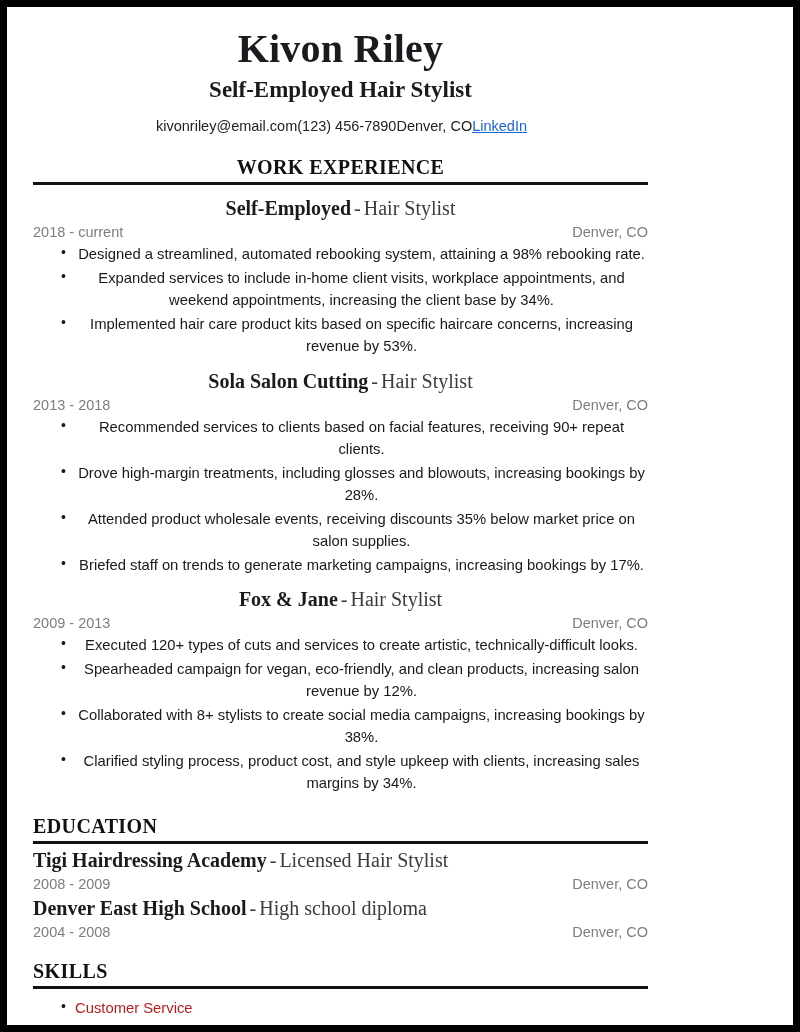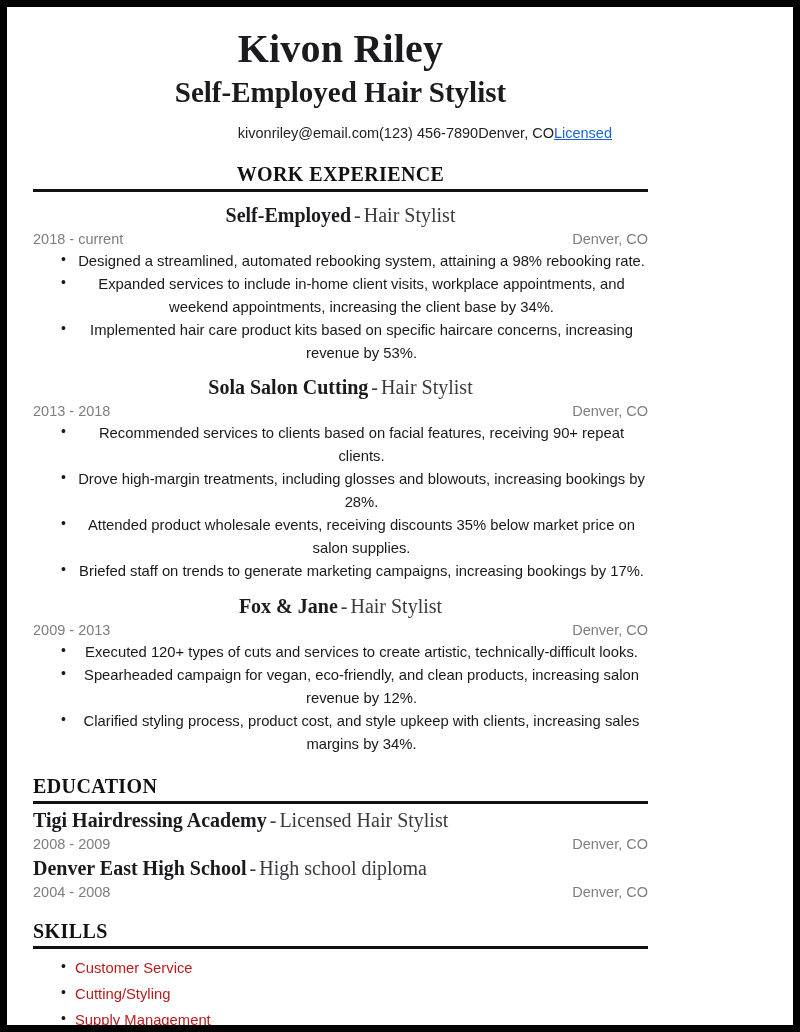--- a/index.html
+++ b/index.html
@@ -52,28 +52,28 @@
     font-weight: bold;
     font-size: 40px;
     line-height: 1.05;
     color: #1b1b1f;
     letter-spacing: 0.2px;
     margin: 0;
   }
   .subtitle {
     font-family: "Liberation Serif", serif;
     font-weight: bold;
-    font-size: 29px;
+    font-size: 23px;
     line-height: 1.1;
     color: #1b1b1f;
     margin: 7px 0 0 0;
   }
   .contact-row {
     display: flex;
-    justify-content: flex-end;
+    justify-content: center;
     align-items: baseline;
     margin: 16px auto 0 auto;
     padding: 0 36px 0 38px;
     box-sizing: border-box;
     font-size: 14.5px;
     color: #222226;
   }
   .contact-item {
     white-space: nowrap;
   }
@@ -193,21 +193,21 @@
 <div class="page">
 <div class="inner">
 
   <div class="header">
     <div class="name">Kivon Riley</div>
     <div class="subtitle">Self-Employed Hair Stylist</div>
     <div class="contact-row">
       <span class="contact-item">kivonriley@email.com</span>
       <span class="contact-item">(123) 456-7890</span>
       <span class="contact-item">Denver, CO</span>
-      <span class="contact-link">Licensed</span>
+      <span class="contact-link">LinkedIn</span>
     </div>
   </div>
 
   <div class="section first">
     <div class="section-title">WORK EXPERIENCE</div>
     <div class="section-rule"></div>
 
     <div class="entry">
       <div class="entry-heading">
         <span class="entry-org">Self-Employed</span><span class="entry-dash">-</span><span class="entry-role">Hair Stylist</span>
@@ -243,20 +243,21 @@
       <div class="entry-heading">
         <span class="entry-org">Fox &amp; Jane</span><span class="entry-dash">-</span><span class="entry-role">Hair Stylist</span>
       </div>
       <div class="entry-meta">
         <span class="entry-dates">2009 - 2013</span>
         <span class="entry-location">Denver, CO</span>
       </div>
       <ul class="bullets">
         <li>Executed 120+ types of cuts and services to create artistic, technically-difficult looks.</li>
         <li>Spearheaded campaign for vegan, eco-friendly, and clean products, increasing salon revenue by 12%.</li>
+        <li>Collaborated with 8+ stylists to create social media campaigns, increasing bookings by 38%.</li>
         <li>Clarified styling process, product cost, and style upkeep with clients, increasing sales margins by 34%.</li>
       </ul>
     </div>
   </div>
 
   <div class="section">
     <div class="section-title">EDUCATION</div>
     <div class="section-rule"></div>
 
     <div class="edu-entry first">

